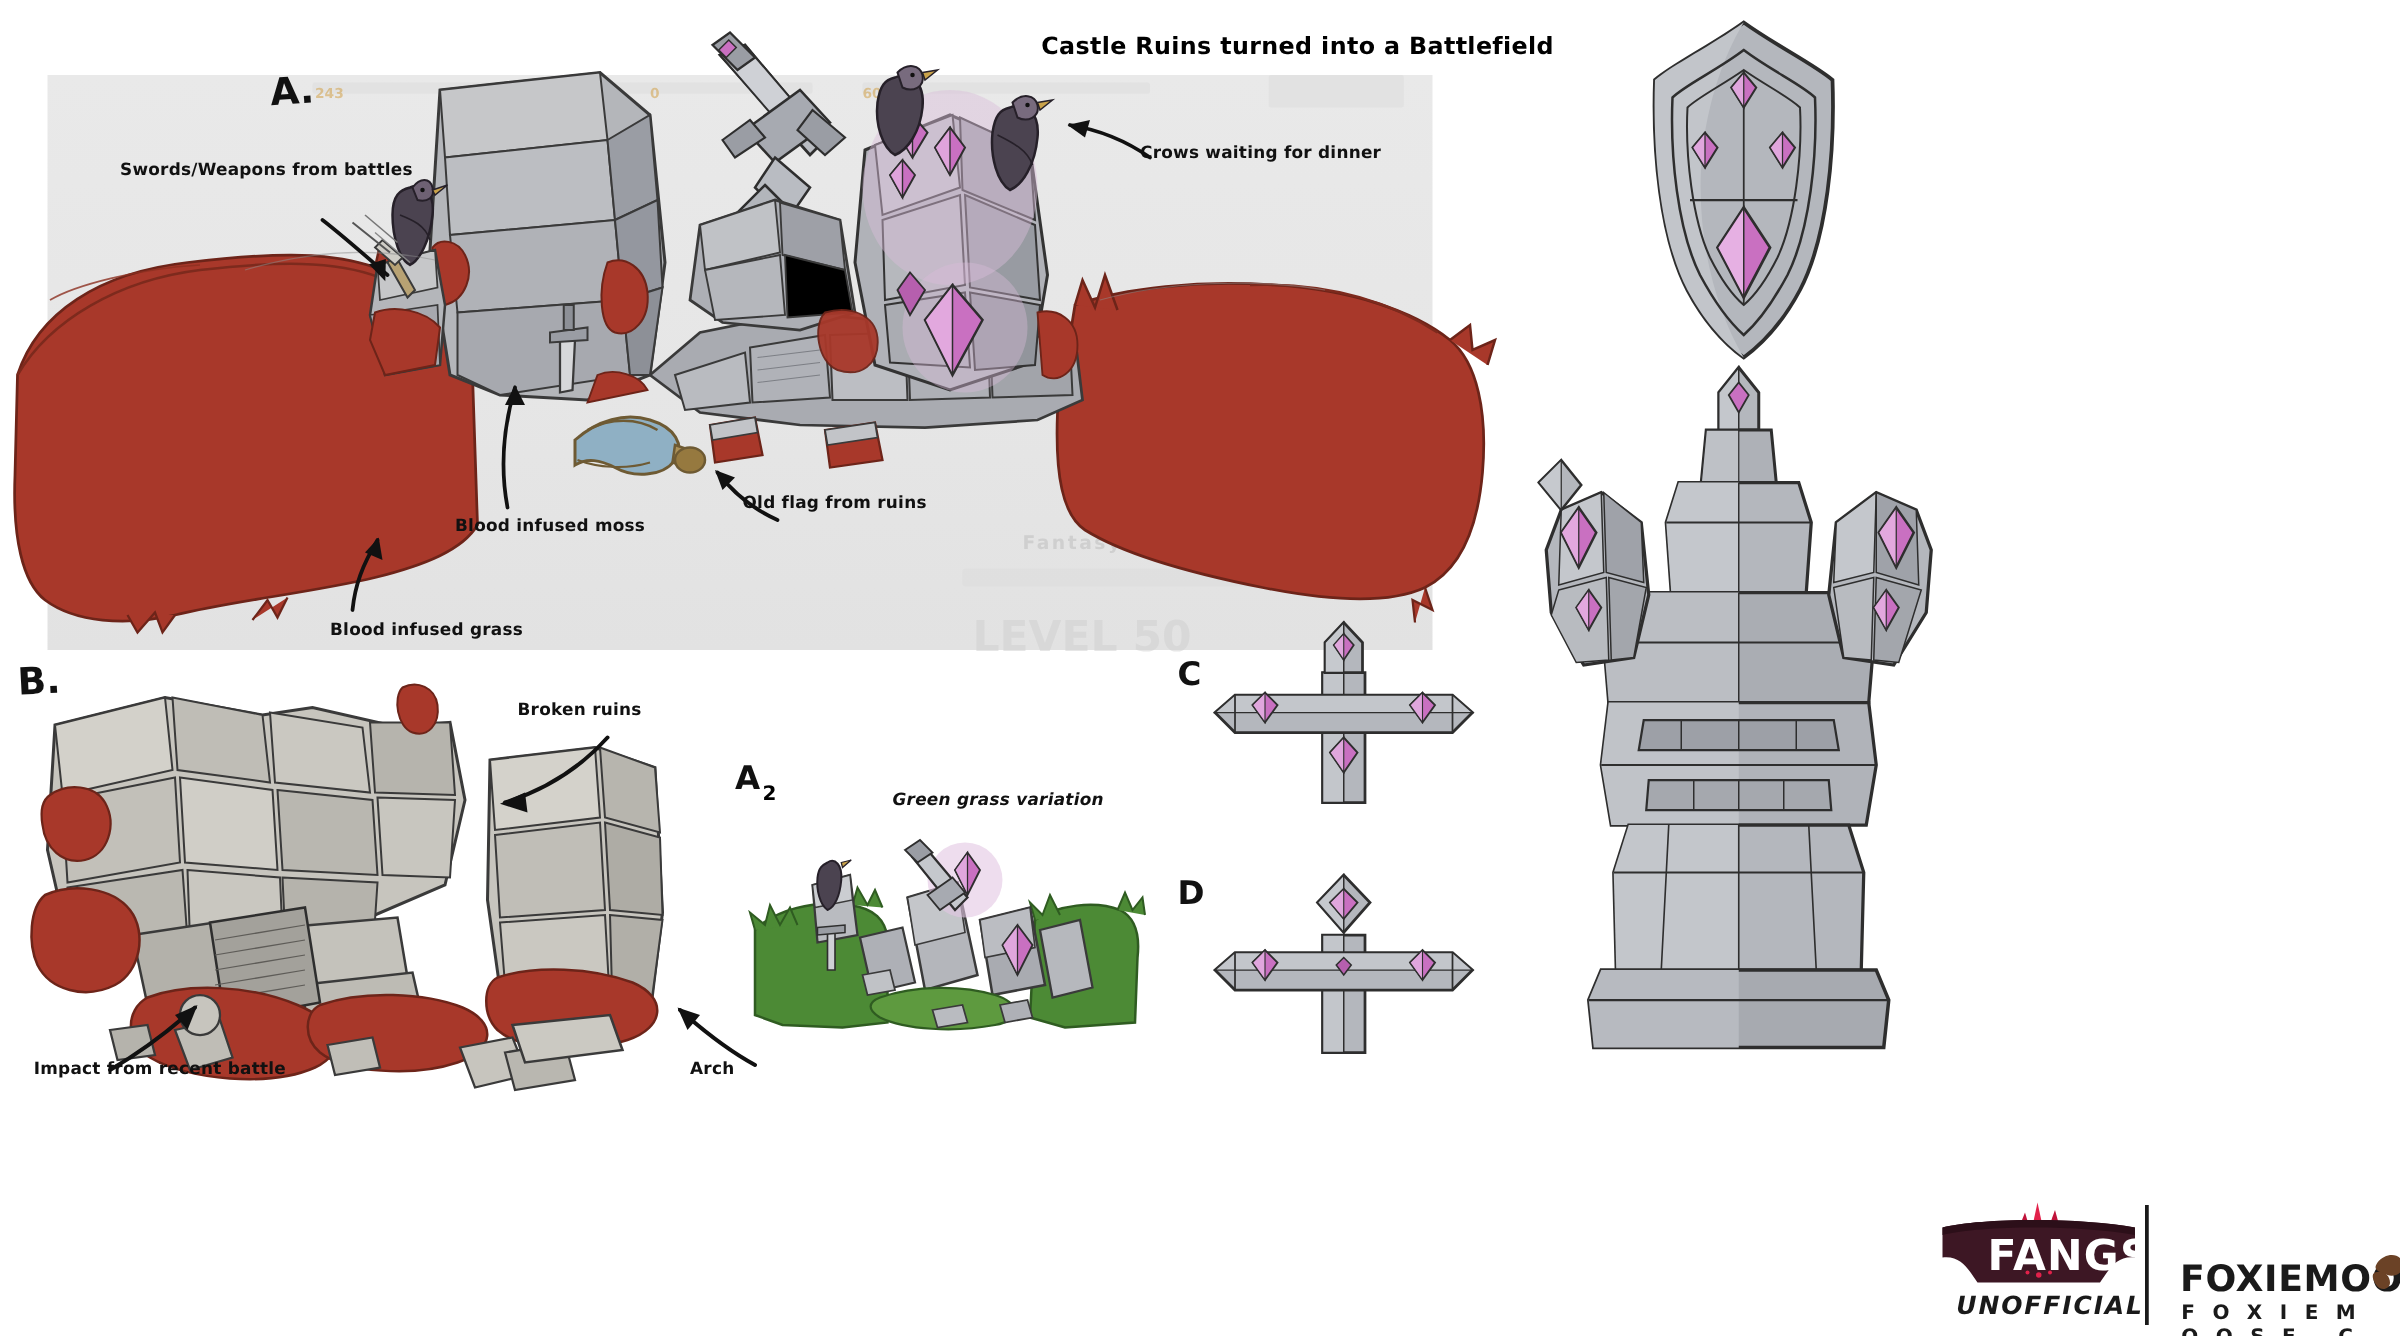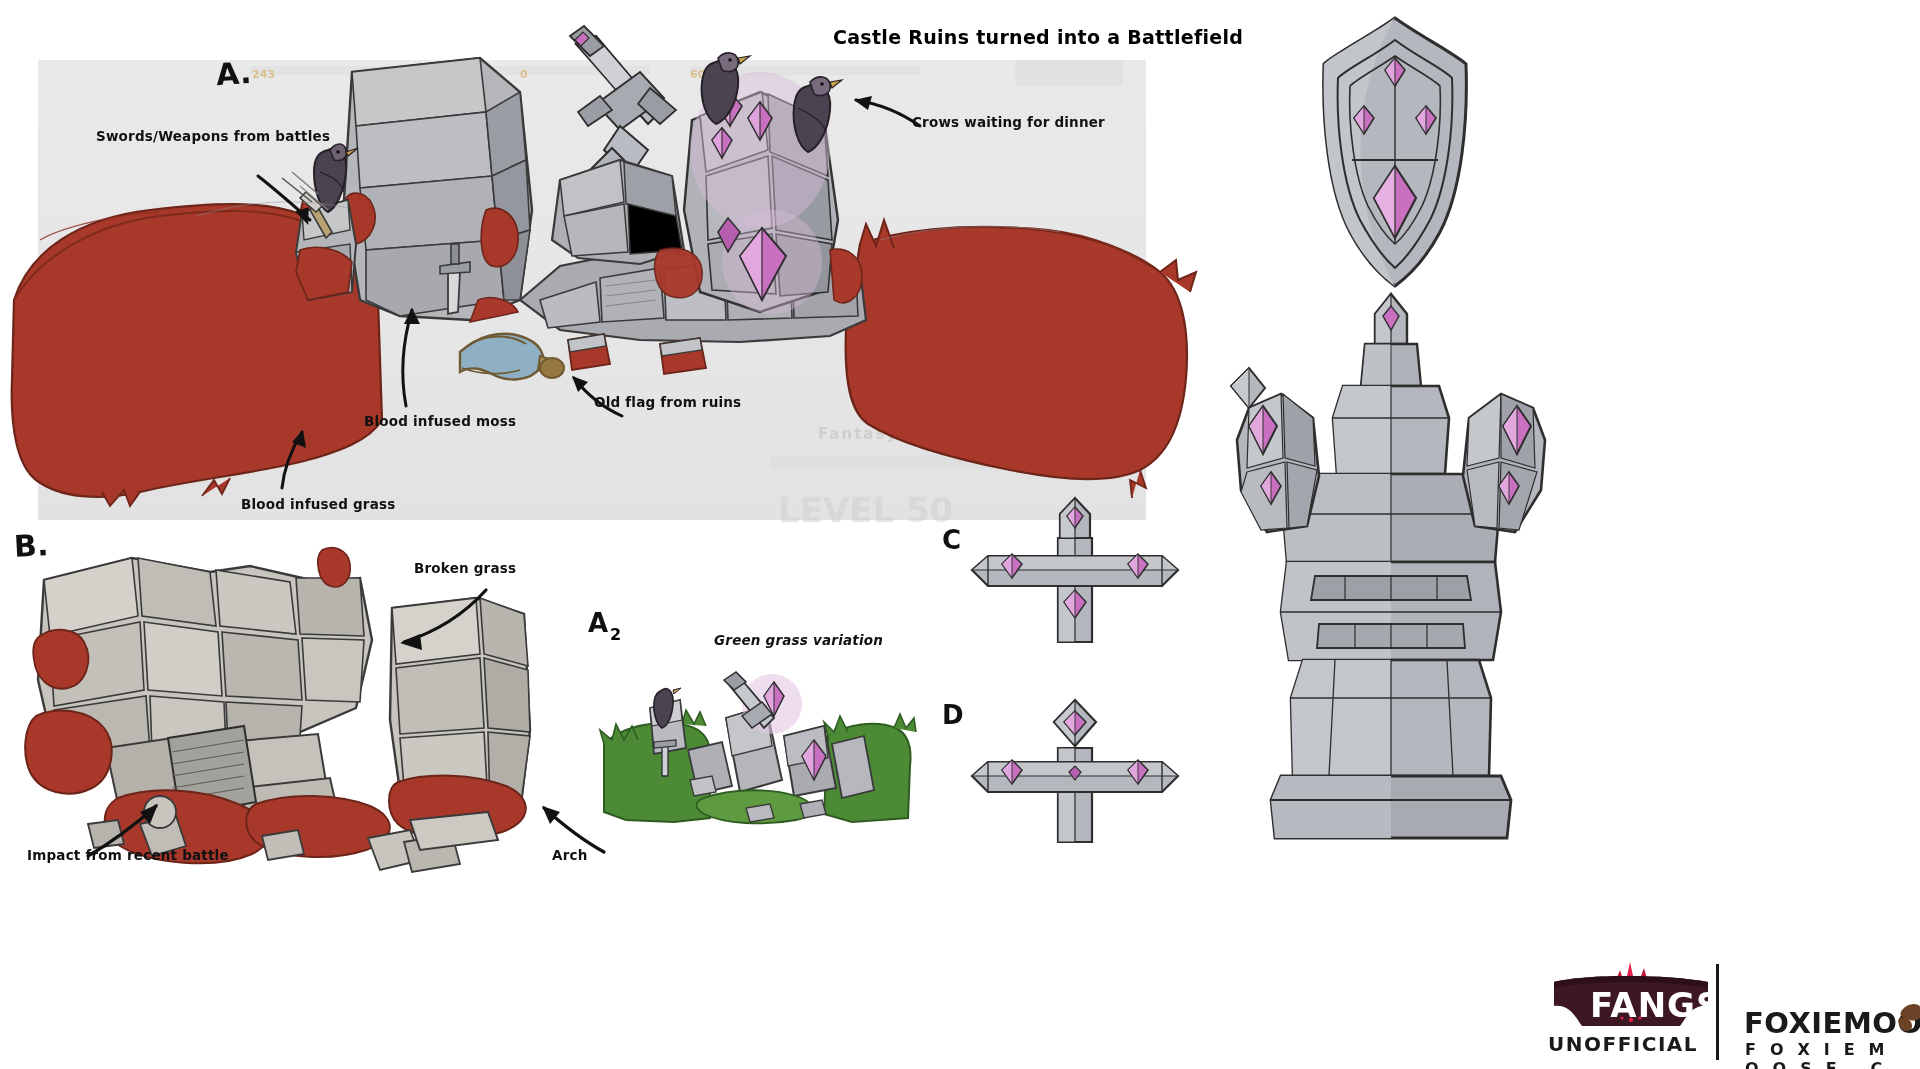--- a/index.html
+++ b/index.html
@@ -251,21 +251,21 @@
   </svg>
   <svg class="arrow" style="left:252px;top:418px;" width="70" height="80">
     <path d="M30 70 C 32 50, 38 34, 50 14" fill="none" stroke="#111" stroke-width="3" stroke-linecap="round"></path>
     <path d="M51 12 L54 30 L40 24 Z" fill="#111"></path>
   </svg>
 
   <div class="label" style="left:96px;top:128px;text-align:right;">Swords/Weapons from battles</div>
   <div class="label" style="left:912px;top:114px;">Crows waiting for dinner</div>
   <div class="label" style="left:364px;top:413px;">Blood infused moss</div>
   <div class="label" style="left:594px;top:394px;">Old flag from ruins</div>
-  <div class="label" style="left:241px;top:496px;">Blood infused grass</div>
+  <div class="label" style="left:264px;top:496px;">Blood infused grass</div>
 
   <svg style="left:0;top:520px;" width="640" height="549" viewBox="0 0 640 549">
 
     <g>
       <path d="M44 60 L132 38 L210 52 L250 46 L320 62 L360 58 L372 120 L356 188
                L300 212 L240 220 L170 228 L96 240 L54 230 L38 160 Z" fill="#c7c5be" stroke="#3a3a3a" stroke-width="2.4"></path>
       <path d="M44 60 L132 38 L138 96 L50 116 Z" fill="#d3d1ca" stroke="#3a3a3a" stroke-width="1.6"></path>
       <path d="M138 38 L210 52 L216 106 L142 96 Z" fill="#bfbdb6" stroke="#3a3a3a" stroke-width="1.6"></path>
       <path d="M216 50 L290 62 L296 114 L220 106 Z" fill="#cac8c1" stroke="#3a3a3a" stroke-width="1.6"></path>
       <path d="M296 58 L360 58 L364 116 L300 114 Z" fill="#b6b4ad" stroke="#3a3a3a" stroke-width="1.6"></path>
@@ -321,21 +321,21 @@
   </svg>
   <svg class="arrow" style="left:78px;top:798px;" width="110" height="70">
     <path d="M10 58 C 34 44, 58 26, 78 8" fill="none" stroke="#111" stroke-width="3.2" stroke-linecap="round"></path>
     <path d="M80 6 L72 26 L62 14 Z" fill="#111"></path>
   </svg>
   <svg class="arrow" style="left:508px;top:798px;" width="110" height="70">
     <path d="M96 54 C 74 42, 54 26, 36 10" fill="none" stroke="#111" stroke-width="3.2" stroke-linecap="round"></path>
     <path d="M34 8 L52 14 L42 26 Z" fill="#111"></path>
   </svg>
 
-  <div class="label" style="left:414px;top:560px;">Broken grass</div>
+  <div class="label" style="left:414px;top:560px;">Broken ruins</div>
   <div class="label" style="left:27px;top:847px;">Impact from recent battle</div>
   <div class="label" style="left:552px;top:847px;">Arch</div>
 
   <svg style="left:596px;top:640px;" width="330" height="200" viewBox="0 0 330 200">
 
     <path d="M8 104 C 24 88, 54 80, 84 84 C 104 87, 112 96, 114 110 L114 178
              L78 182 L30 180 L8 172 Z" fill="#4c8a35" stroke="#2f5c21" stroke-width="2"></path>
     <path d="M8 104 l-4 -14 l12 10 l4 -16 l8 16 l8 -14 l6 14" fill="#4c8a35" stroke="#2f5c21" stroke-width="1.6"></path>
     <path d="M86 84 l4 -14 l8 14 l6 -12 l6 14" fill="#4c8a35" stroke="#2f5c21" stroke-width="1.6"></path>
 
@@ -525,21 +525,21 @@
       <path d="M66 30 L74 10 L80 30 Z" fill="#c0123a"></path>
 
       <path d="M8 22 C 40 14, 120 14, 162 22 L162 46
                C 146 44, 140 58, 134 66 L36 66 C 30 58, 24 44, 8 46 Z" fill="#3d1724"></path>
       <path d="M8 22 C 40 14, 120 14, 162 22 L162 28 C 120 20, 40 20, 8 28 Z" fill="#2c0f19"></path>
       <circle cx="85" cy="60" r="2.2" fill="#e2214a"></circle>
       <circle cx="76" cy="58" r="1.6" fill="#e2214a"></circle>
       <circle cx="94" cy="58" r="1.6" fill="#e2214a"></circle>
     </svg>
     <div class="fangs-word" style="left:70px;top:25px;">FANGS</div>
-    <div class="unofficial" style="left:28px;top:72px;">UNOFFICIAL</div>
+    <div class="unofficial" style="left:45px;top:72px;font-style:italic;">UNOFFICIAL</div>
 
     <div class="divider" style="left:196px;top:4px;width:3px;height:96px;"></div>
 
     <div class="fm-word" style="left:224px;top:46px;">FOXIEMOOSE</div>
     <svg style="left:378px;top:40px;" width="60" height="36" viewBox="0 0 60 36">
       <path d="M4 10 C 10 2, 22 2, 24 10 C 26 18, 18 22, 12 20 C 4 17, 0 16, 4 10 Z" fill="#6b4226"></path>
       <path d="M2 18 C 8 16, 14 20, 14 26 C 14 32, 6 33, 3 28 C 0 24, -1 19, 2 18 Z" fill="#6b4226"></path>
       <path d="M56 10 C 50 2, 38 2, 36 10 C 34 18, 42 22, 48 20 C 56 17, 60 16, 56 10 Z" fill="#6b4226"></path>
       <path d="M58 18 C 52 16, 46 20, 46 26 C 46 32, 54 33, 57 28 C 60 24, 61 19, 58 18 Z" fill="#6b4226"></path>
       <ellipse cx="30" cy="26" rx="4" ry="5" fill="#6b4226"></ellipse>

